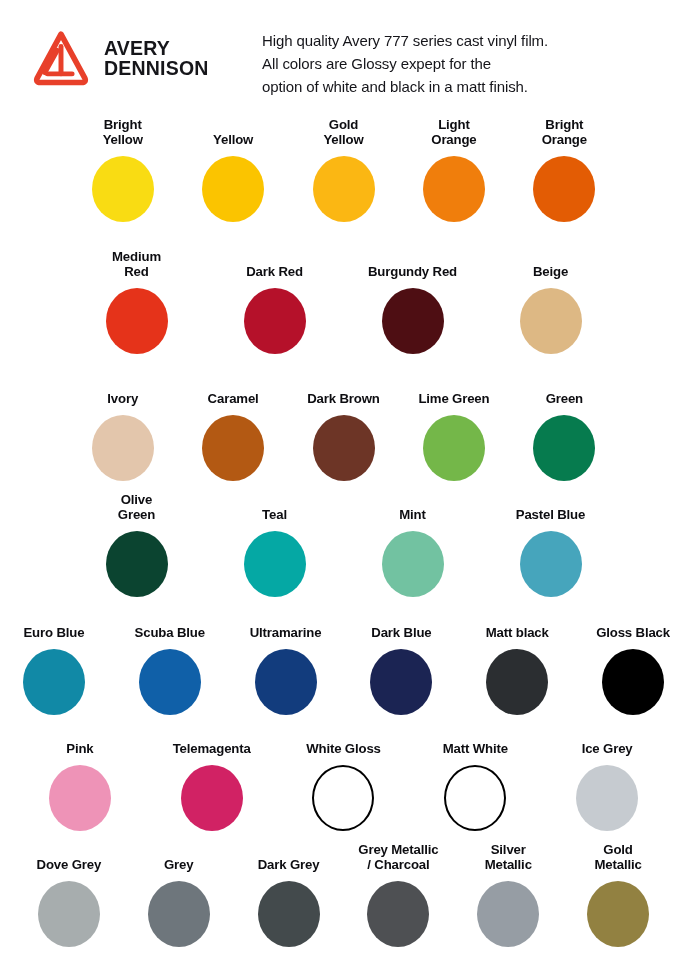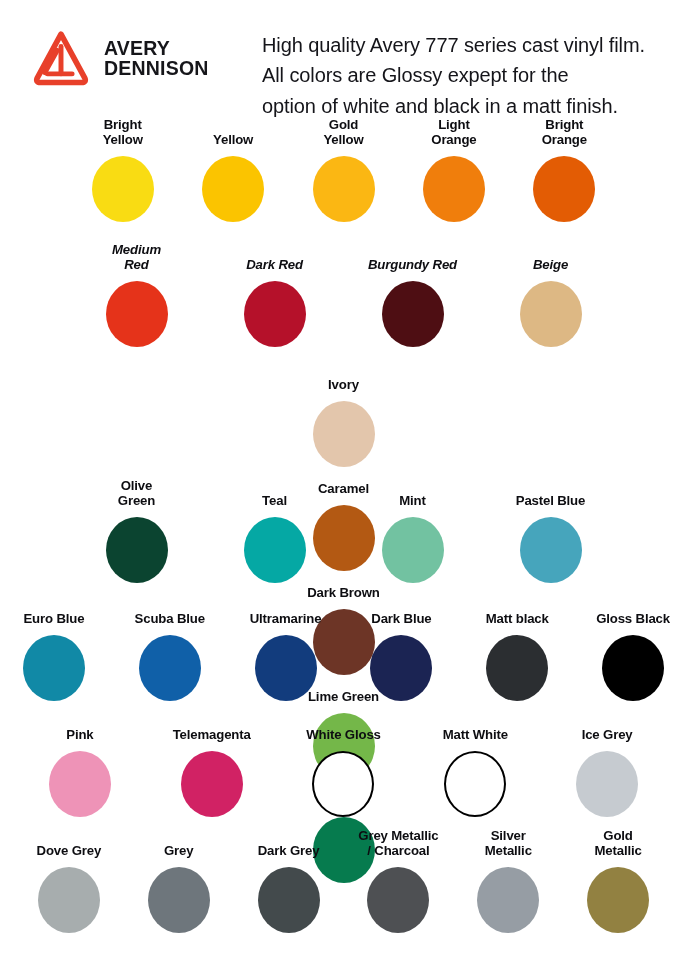--- a/index.html
+++ b/index.html
@@ -43,21 +43,21 @@
     font-weight: bold;
     font-size: 19.5px;
     letter-spacing: 0.2px;
     color: #16161a;
   }
   .brand-wordmark .line2 { display: block; }
 
   .intro {
     flex: 1 1 auto;
     padding-top: 8px;
-    font-size: 20px;
+    font-size: 15px;
     line-height: 1.52;
     color: #15151a;
     letter-spacing: -0.1px;
   }
   .intro span { display: block; white-space: nowrap; }
 
   
   .grid {
     padding: 0 14px 0 14px;
   }
@@ -159,40 +159,40 @@
         <div class="cell-label">Light
 Orange</div>
         <div class="dot" style="background: rgb(240, 126, 12);"></div>
       </div>
       <div class="cell">
         <div class="cell-label">Bright
 Orange</div>
         <div class="dot" style="background: rgb(227, 92, 4);"></div>
       </div>
     </div>
-    <div class="row cols5 r2" style="margin: 9px auto; font-style: italic;">
+    <div class="row cols5 r2" style="margin: 16px auto;">
       <div class="cell">
         <div class="cell-label">Medium
 Red</div>
         <div class="dot" style="background: rgb(229, 51, 26);"></div>
       </div>
       <div class="cell">
         <div class="cell-label">Dark Red</div>
         <div class="dot" style="background: rgb(181, 17, 42);"></div>
       </div>
       <div class="cell">
         <div class="cell-label">Burgundy Red</div>
         <div class="dot" style="background: rgb(78, 14, 19);"></div>
       </div>
       <div class="cell">
         <div class="cell-label">Beige</div>
         <div class="dot" style="background: rgb(221, 184, 132);"></div>
       </div>
     </div>
-    <div class="row cols5 r3" style="margin: 0px auto; flex-direction: column;">
+    <div class="row cols5 r3" style="margin: 0px auto;">
       <div class="cell">
         <div class="cell-label">Ivory</div>
         <div class="dot" style="background: rgb(227, 198, 172);"></div>
       </div>
       <div class="cell">
         <div class="cell-label">Caramel</div>
         <div class="dot" style="background: rgb(179, 89, 19);"></div>
       </div>
       <div class="cell">
         <div class="cell-label">Dark Brown</div>

